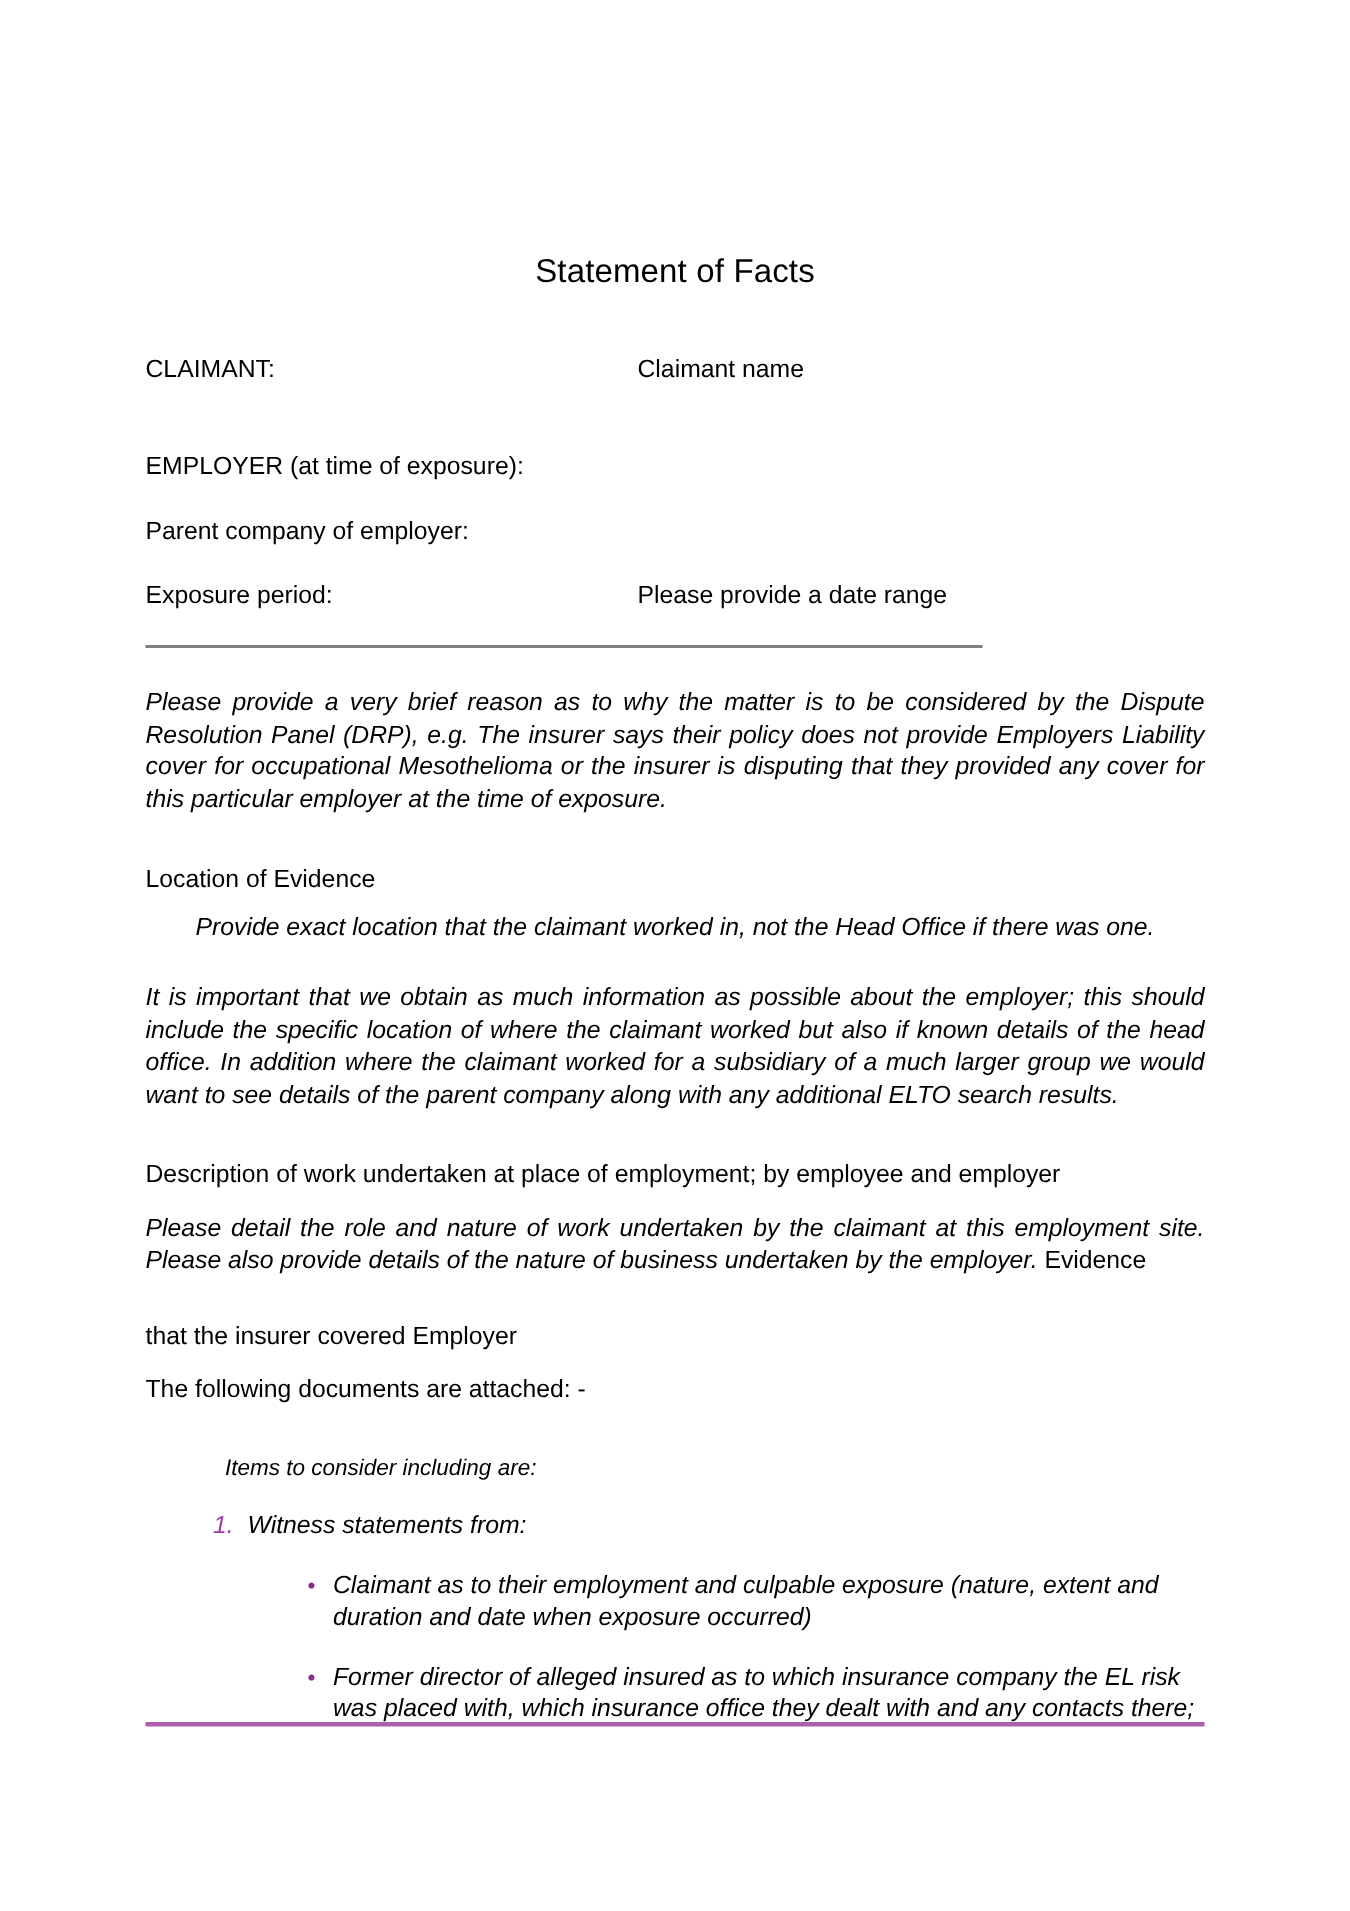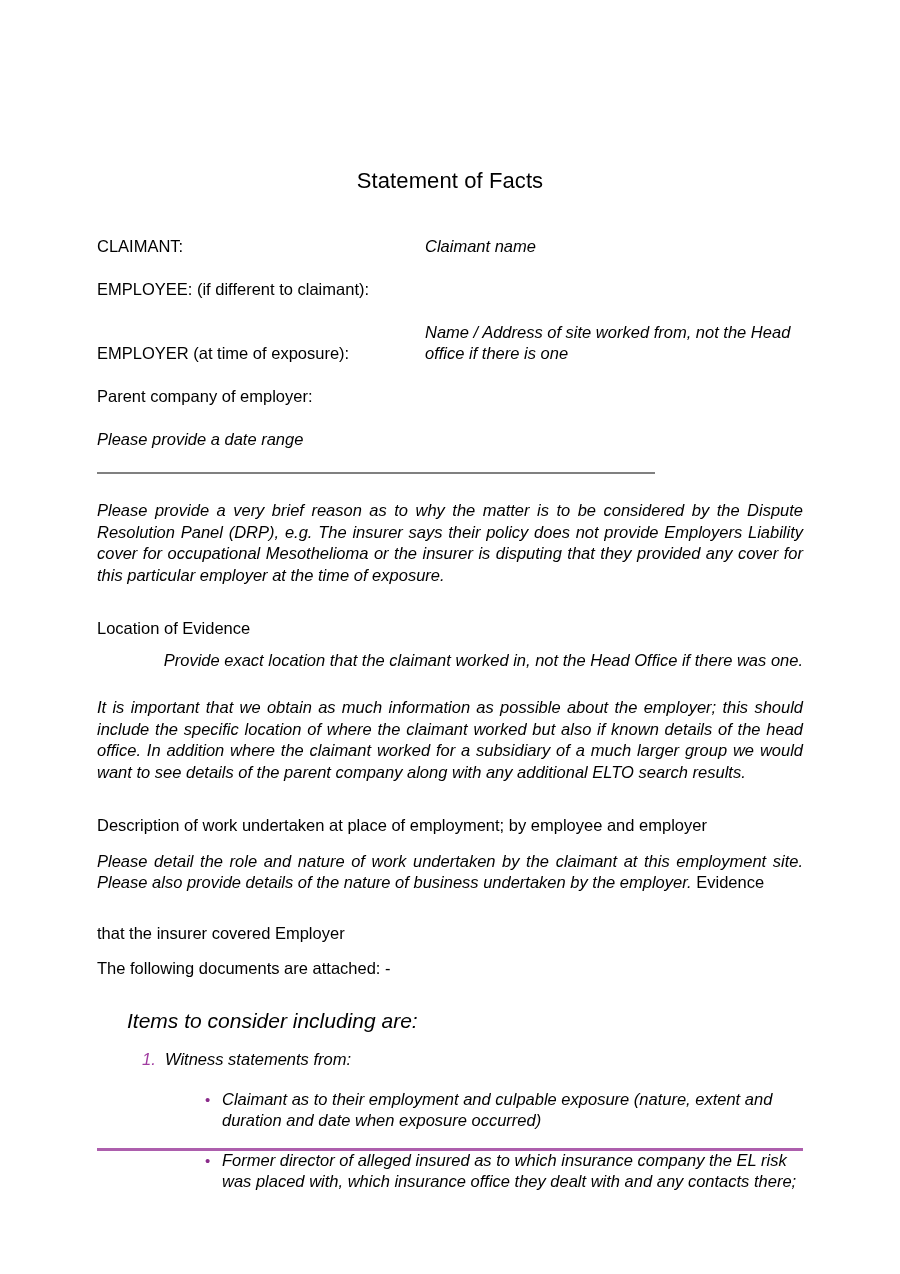--- a/index.html
+++ b/index.html
@@ -48,21 +48,20 @@
     width: 328px;
     flex: 0 0 328px;
     font-size: 16.5px;
     line-height: 21px;
     font-style: normal;
   }
   .field-value {
     flex: 1 1 auto;
     font-size: 16.5px;
     line-height: 21px;
-    font-style: italic;
     max-width: 372px;
   }
 
   
   .rule-gray {
     border: 0;
     border-top: 2px solid #808080;
     width: 558px;
     margin: 20px 0 0 0;
   }
@@ -76,21 +75,21 @@
   }
 
   
   p {
     margin: 0;
   }
   .para {
     font-size: 16.5px;
     line-height: 21.5px;
     font-style: italic;
-    text-align: right;
+    text-align: center;
   }
   .para.justify {
     text-align: justify;
   }
   .heading {
     font-size: 16.5px;
     line-height: 21.5px;
     font-style: normal;
   }
   .plain {
@@ -104,22 +103,22 @@
 
   .mt-22 { margin-top: 29px; }
   .mt-26 { margin-top: 26px; }
   .mt-14 { margin-top: 14px; }
   .mt-10 { margin-top: 10px; }
   .mt-32 { margin-top: 32px; }
 
   
   .items-intro {
     margin-top: 30px;
-    margin-left: 30px;
-    font-size: 21px;
+    margin-left: 53px;
+    font-size: 15px;
     line-height: 21.5px;
     font-style: italic;
   }
 
   .num-list {
     margin: 18px 0 0 0;
     padding: 0;
     list-style: none;
   }
   .num-item {
@@ -172,33 +171,32 @@
   <h1 class="doc-title">Statement of Facts</h1>
 
   <div class="fields">
 
     <div class="field-row">
       <div class="field-label">CLAIMANT:</div>
       <div class="field-value">Claimant name</div>
     </div>
 
     <div class="field-row">
-      <div class="field-label">EMPLOYEE: (if different to claimant):</div>
     </div>
 
     <div class="field-row">
       <div class="field-label">EMPLOYER (at time of exposure):</div>
-      <div class="field-value">Name / Address of site worked from, not the Head office if there is one</div>
     </div>
 
     <div class="field-row">
       <div class="field-label">Parent company of employer:</div>
     </div>
 
     <div class="field-row">
+      <div class="field-label">Exposure period:</div>
       <div class="field-value">Please provide a date range</div>
     </div>
 
   </div>
 
   <hr class="rule-gray">
 
   <p class="para justify mt-26">Please provide a very brief reason as to why the matter is to be considered by the Dispute Resolution Panel (DRP), e.g. The insurer says their policy does not provide Employers Liability cover for occupational Mesothelioma or the insurer is disputing that they provided any cover for this particular employer at the time of exposure.</p>
 
   <p class="heading mt-32">Location of Evidence</p>

